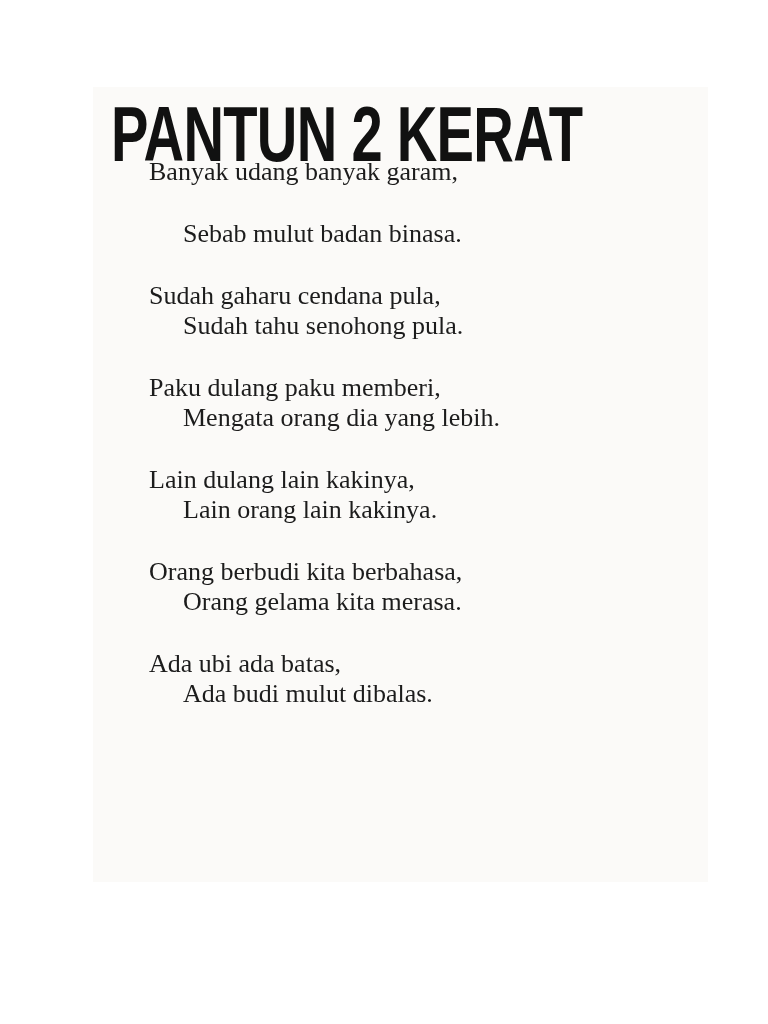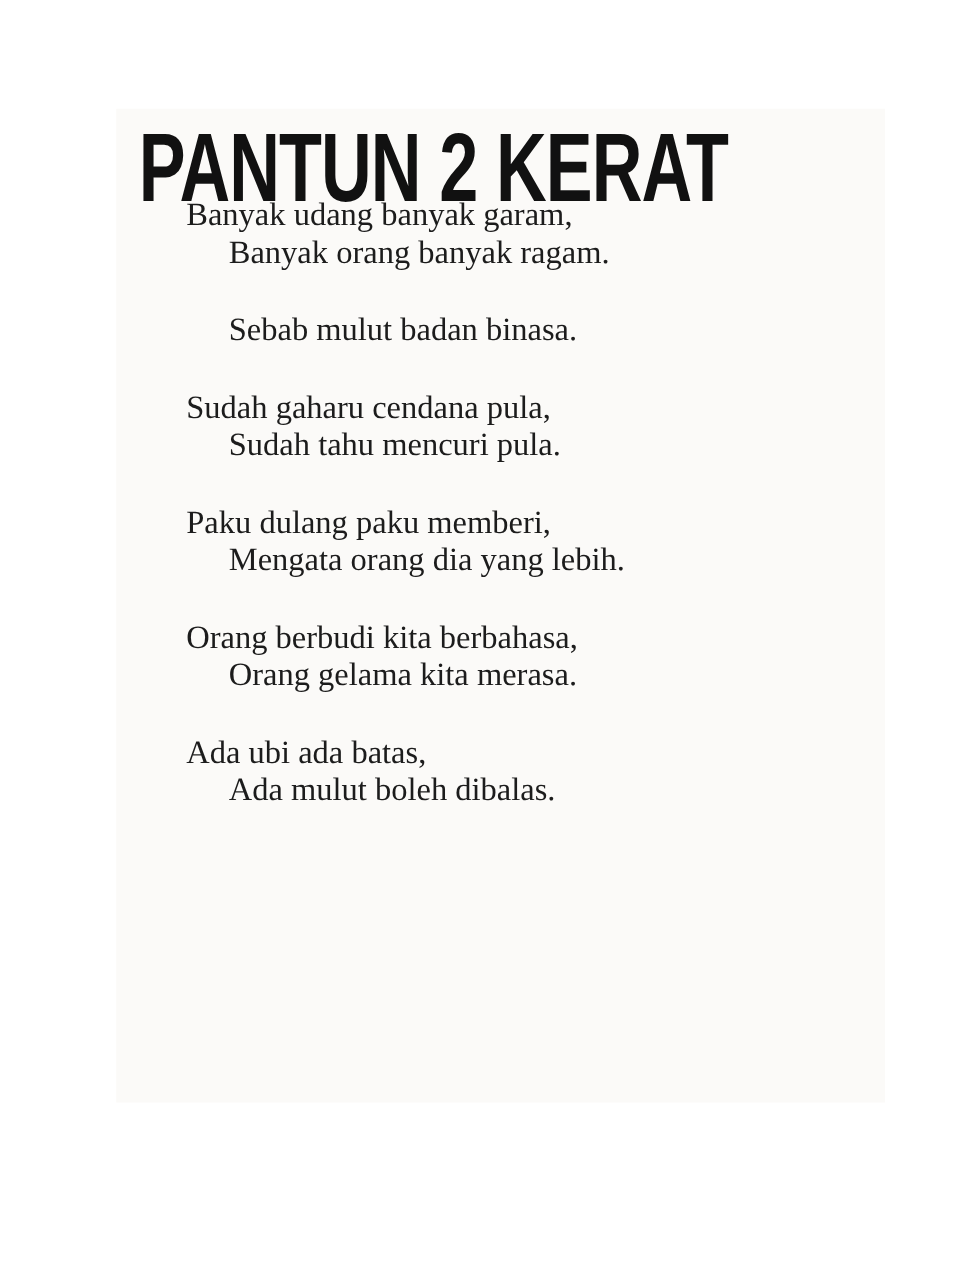--- a/index.html
+++ b/index.html
@@ -66,43 +66,46 @@
 
 <div class="canvas">
   <div class="scan-region"></div>
 
   <h1 class="doc-title">PANTUN 2 KERAT</h1>
 
   <div class="stanzas">
 
     <div class="stanza">
       <div class="poem-line">Banyak udang banyak garam,</div>
-      <div class="poem-line indented">Banyak orang banyak ragam.</div>
     </div>
 
     <div class="stanza">
       <div class="poem-line indented">Sebab mulut badan binasa.</div>
     </div>
 
     <div class="stanza">
       <div class="poem-line">Sudah gaharu cendana pula,</div>
-      <div class="poem-line indented">Sudah tahu mencuri pula.</div>
+      <div class="poem-line indented">Sudah tahu senohong pula.</div>
     </div>
 
     <div class="stanza">
       <div class="poem-line">Paku dulang paku memberi,</div>
       <div class="poem-line indented">Mengata orang dia yang lebih.</div>
     </div>
 
+    <div class="stanza">
+      <div class="poem-line">Lain dulang lain kakinya,</div>
+      <div class="poem-line indented">Lain orang lain kakinya.</div>
+    </div>
 
     <div class="stanza">
       <div class="poem-line">Orang berbudi kita berbahasa,</div>
       <div class="poem-line indented">Orang gelama kita merasa.</div>
     </div>
 
 
     <div class="stanza">
       <div class="poem-line">Ada ubi ada batas,</div>
-      <div class="poem-line indented">Ada mulut boleh dibalas.</div>
+      <div class="poem-line indented">Ada budi mulut dibalas.</div>
     </div>
 
   </div>
 </div>
 
 </body></html>

